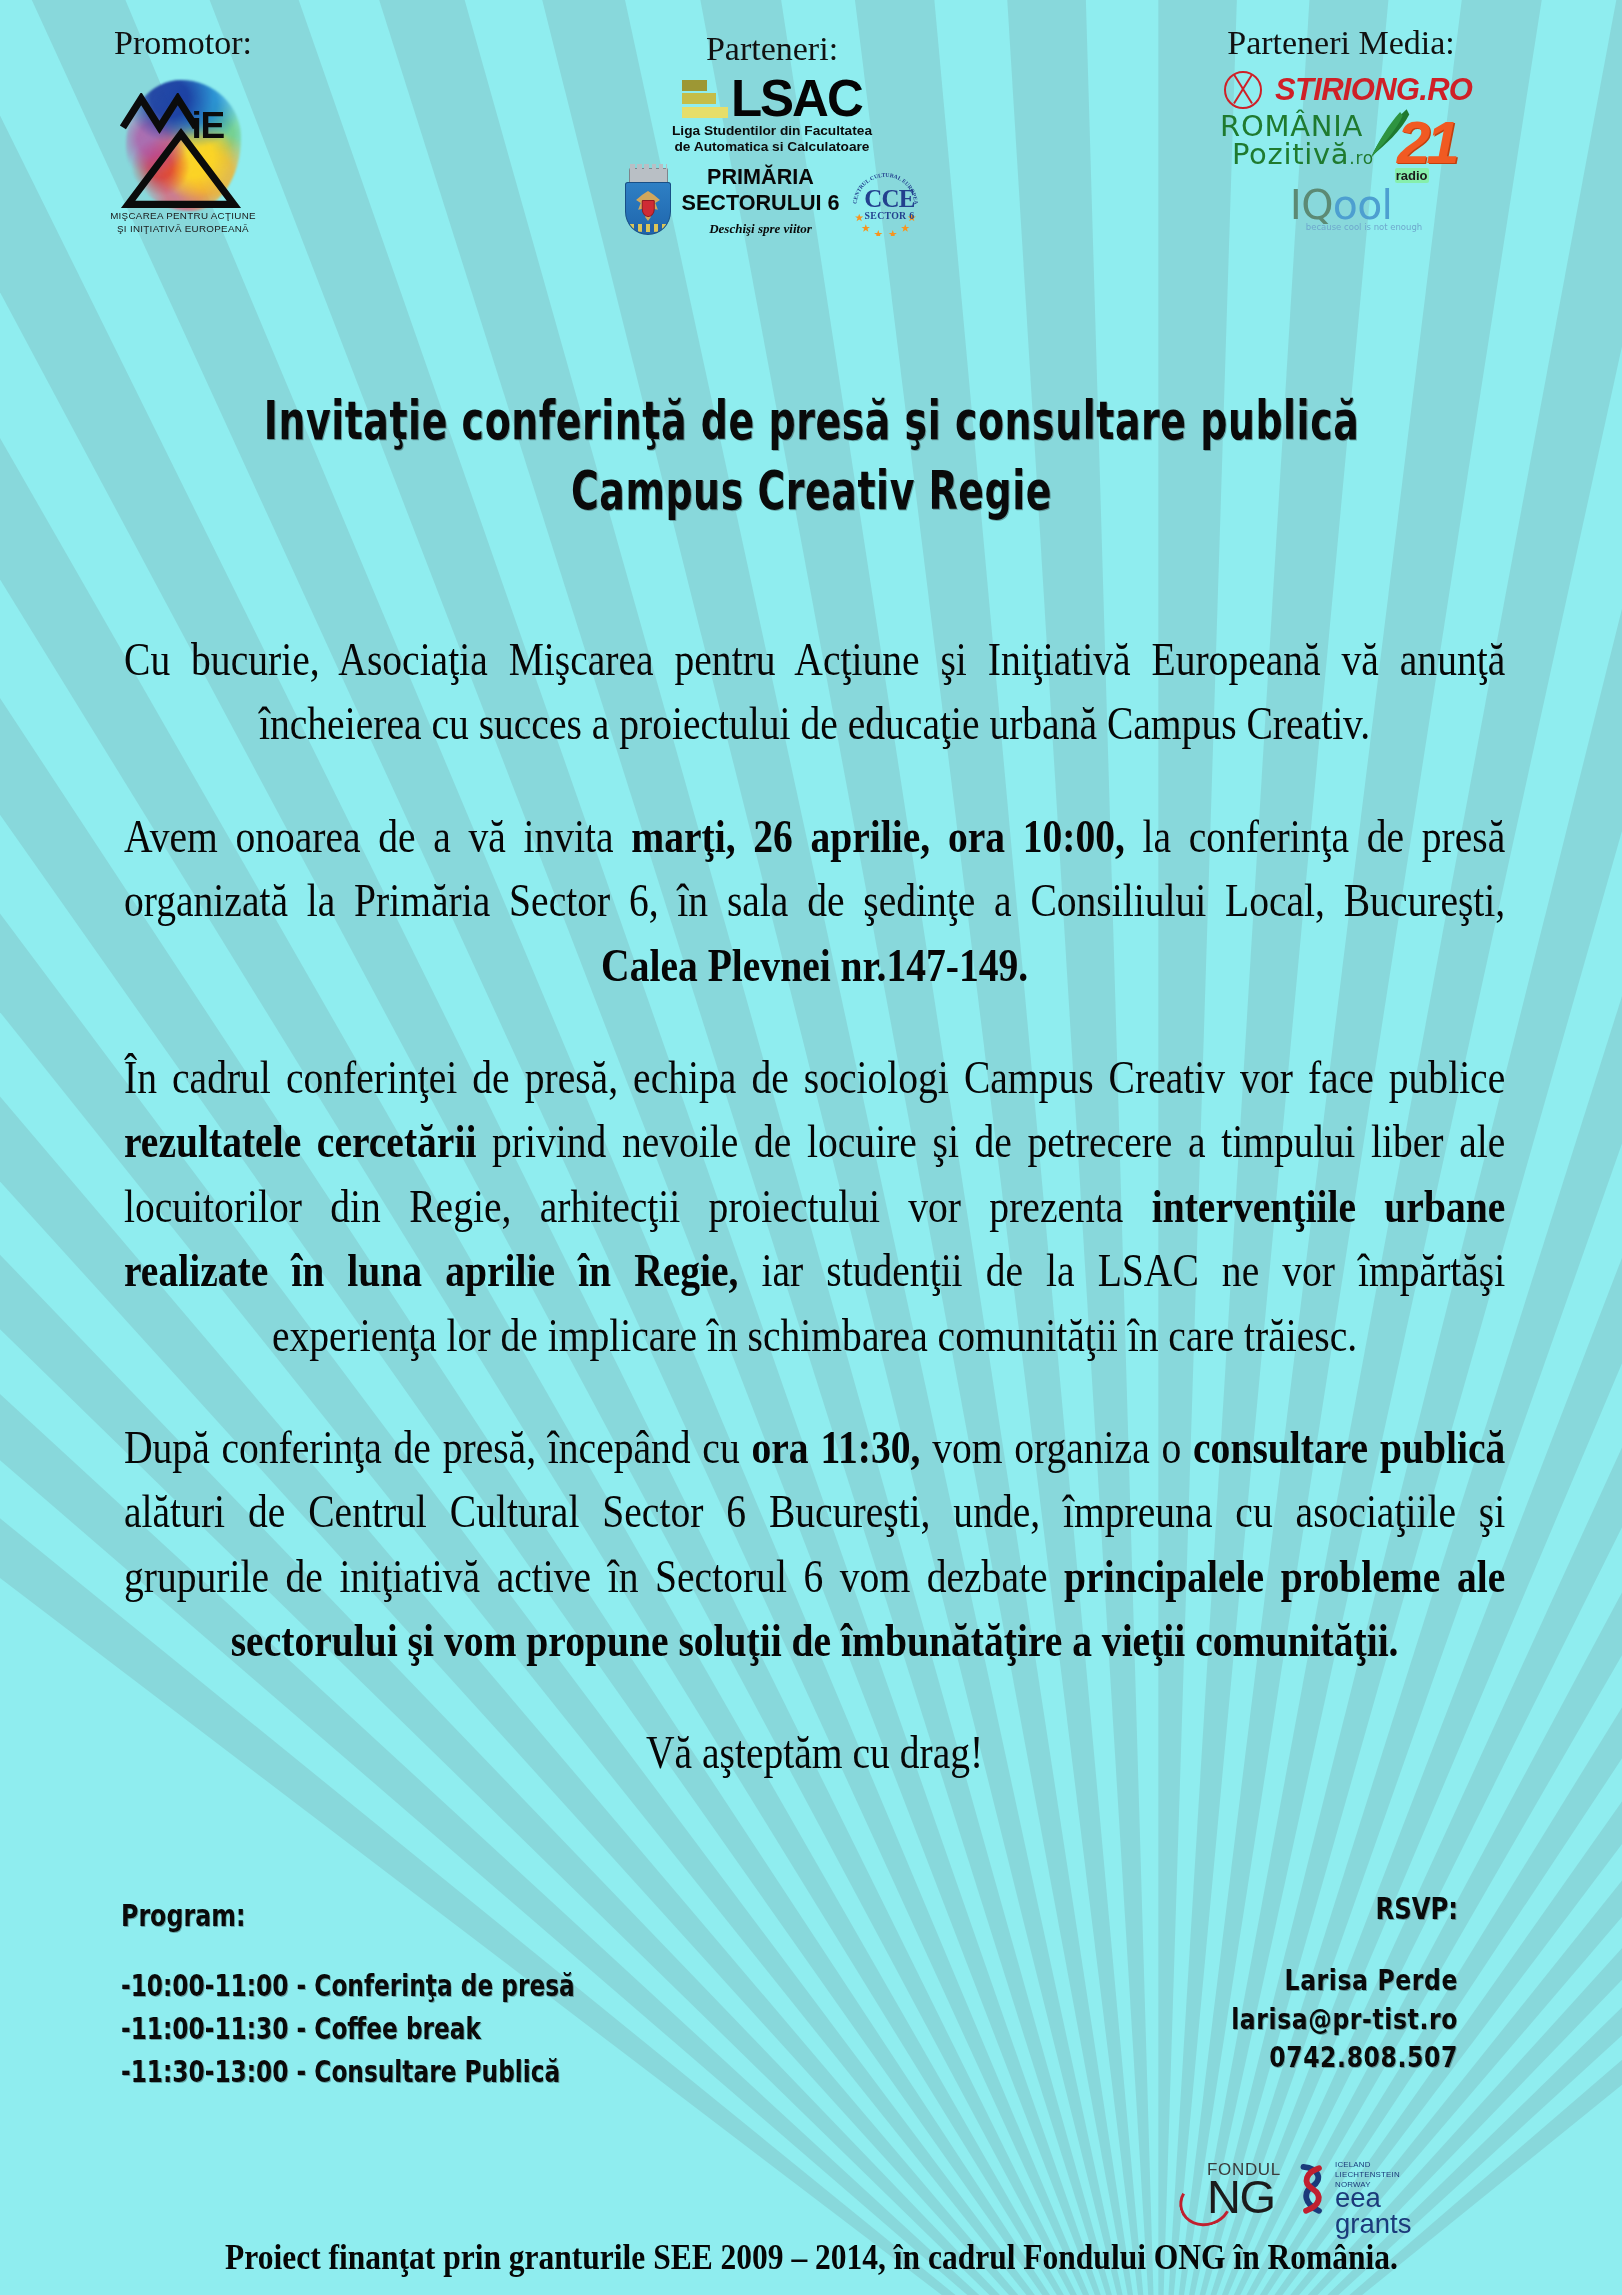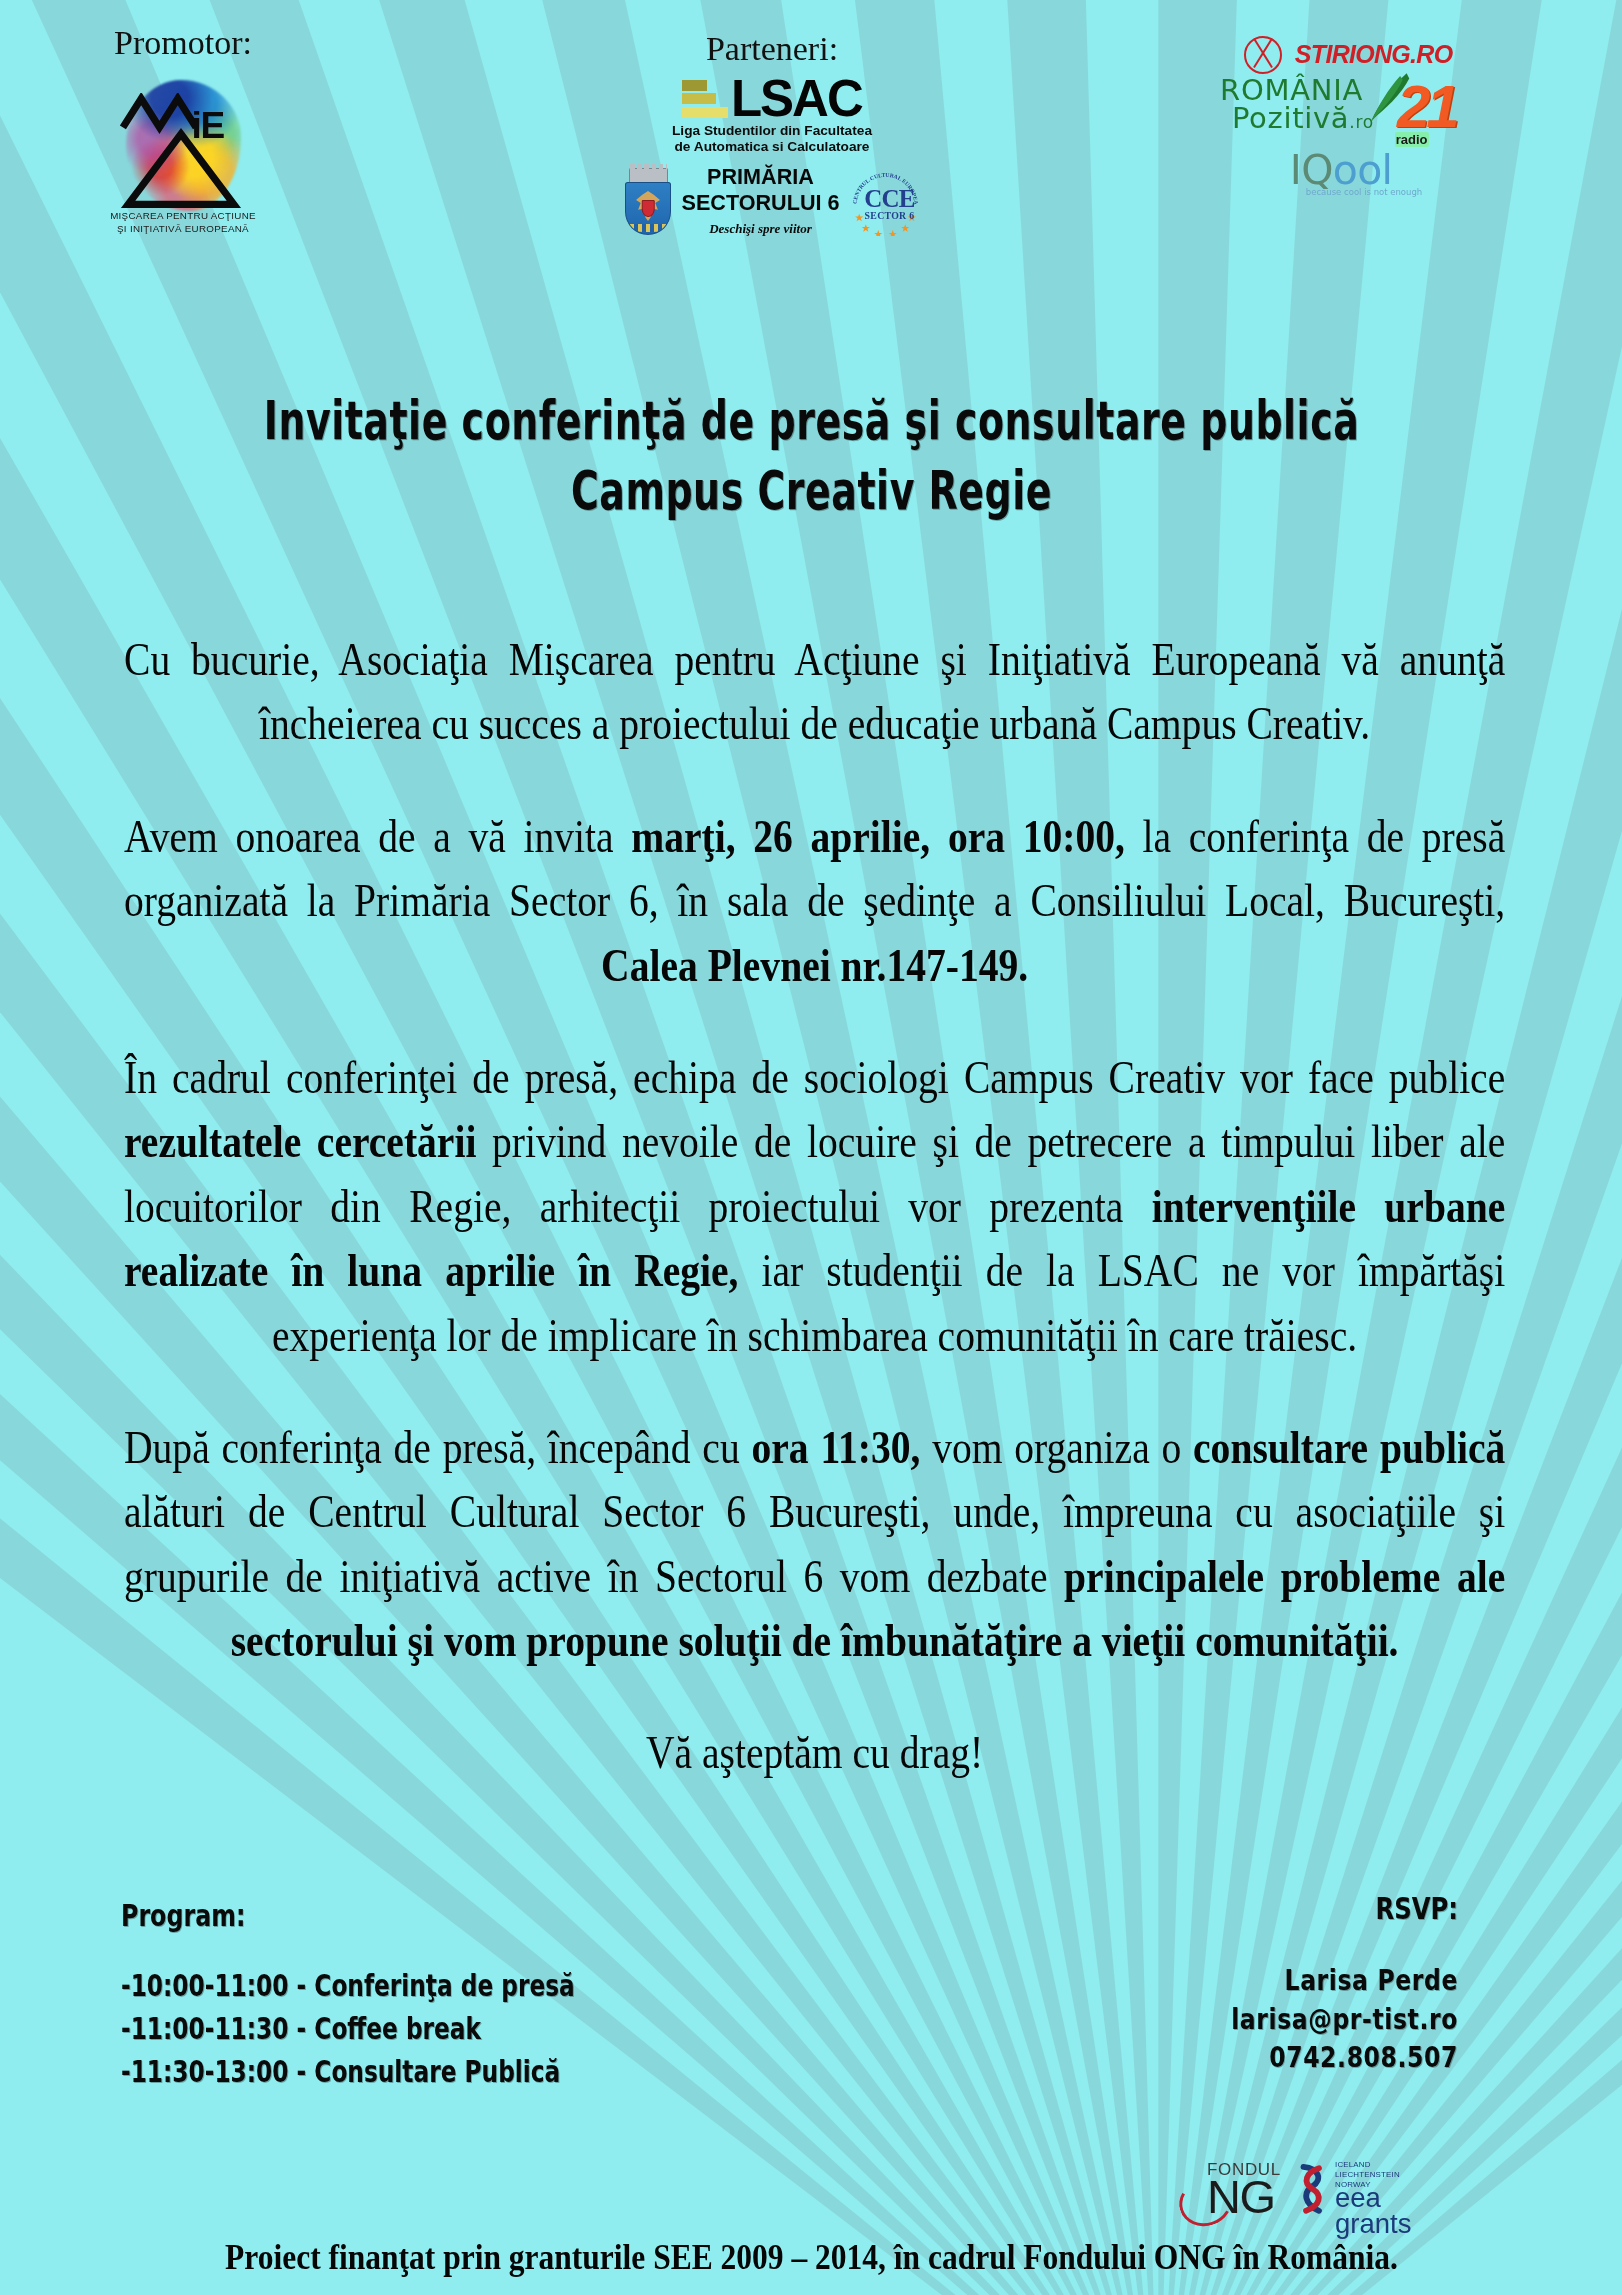--- a/index.html
+++ b/index.html
@@ -263,21 +263,21 @@
   .stiriong-globe::after{
     content:"";
     position:absolute; left:50%; top:-1.3px; width:2px; height:34px;
     background:#cf2027; transform-origin: 50% 50%;
   }
   .stiriong-globe::before{ transform: translateX(-50%) rotate(32deg); }
   .stiriong-globe::after { transform: translateX(-50%) rotate(-32deg); }
   .stiriong-word {
     font-family: "Liberation Sans", "DejaVu Sans", sans-serif;
     font-weight: bold; font-style: italic;
-    font-size: 25px; letter-spacing: -0.7px;
+    font-size: 31px; letter-spacing: -0.7px;
     color: #cf2027;
     margin-left: 9px;
   }
   .media-row2 {
     display: flex; align-items: flex-start; justify-content: center; gap: 17px;
     margin-top: 3.9px;
   }
   .rompoz {
     font-family: "DejaVu Sans", sans-serif;
     color: #1f7a2f;
@@ -582,20 +582,21 @@
             </svg>
             <div class="cce-text">
               <b>CCE</b>
               <span>SECTOR 6</span>
             </div>
           </div>
         </div>
       </div>
 
       <div class="hdr-col col-media">
+        <div class="hdr-label">Parteneri Media:</div>
 
         <div class="media-wrap">
           <div class="stiriong">
             <div class="stiriong-globe"></div>
             <div class="stiriong-word">STIRIONG.RO</div>
           </div>
 
           <div class="media-row2">
             <div class="rompoz">
               <div class="l1">ROMÂNIA</div>

